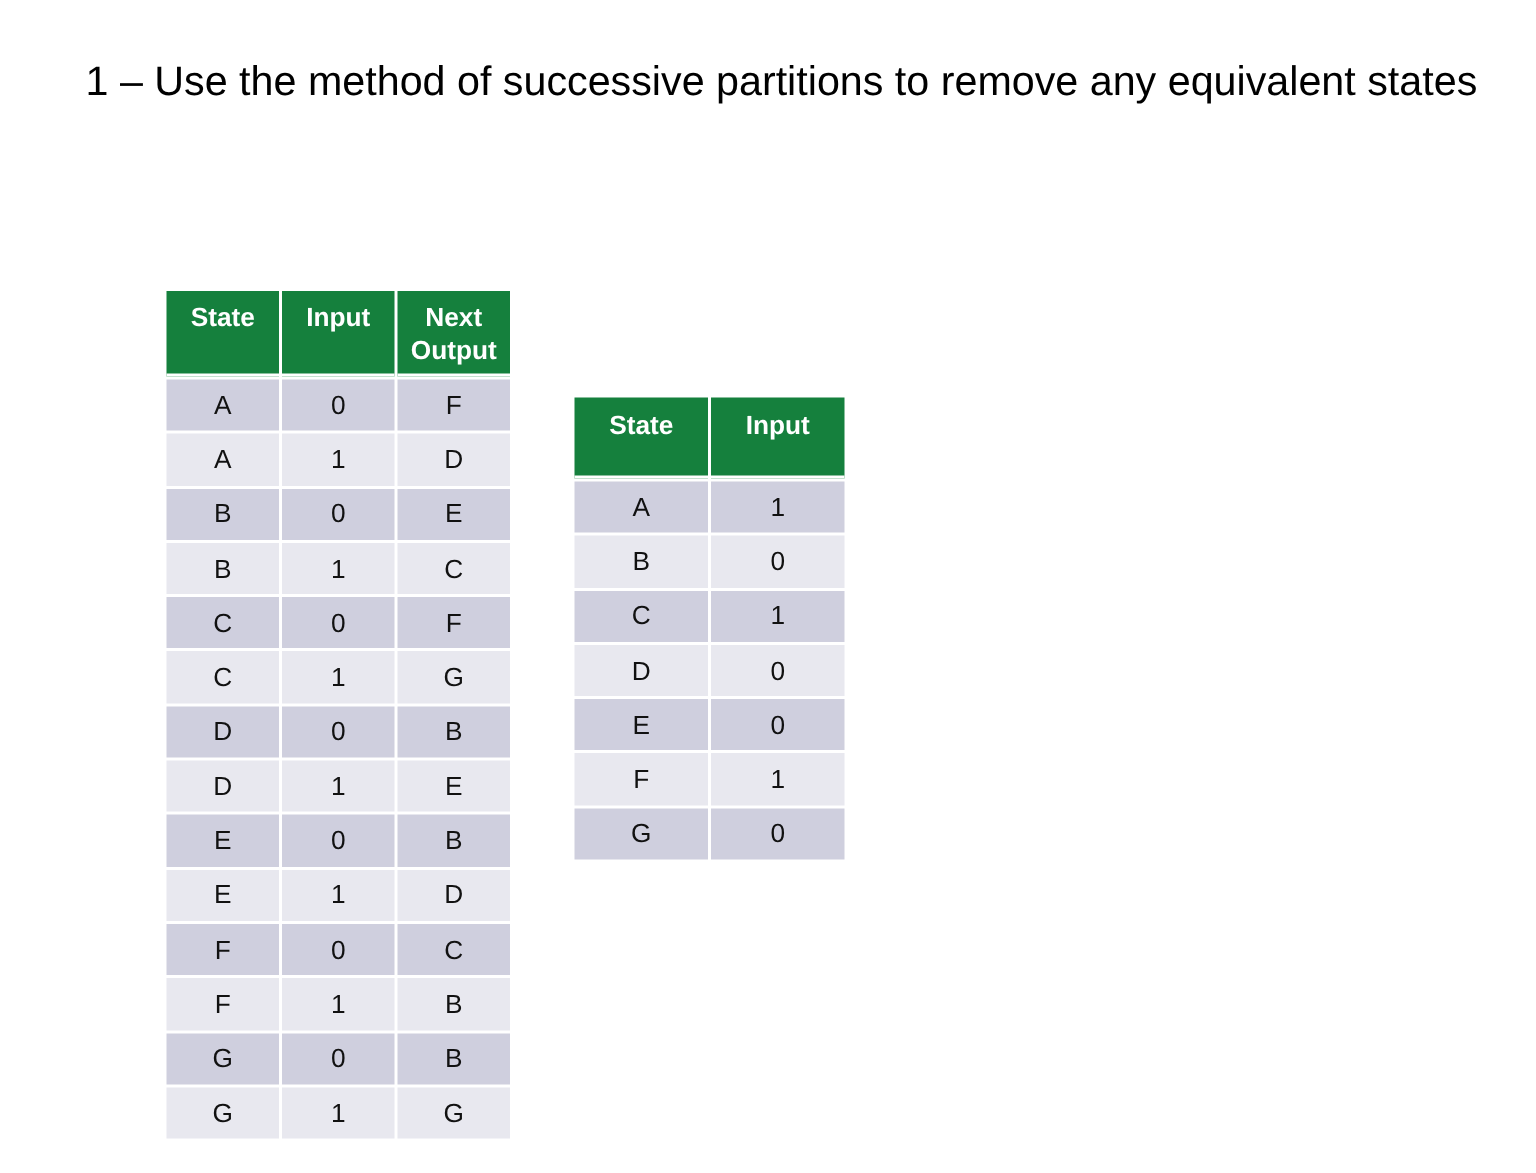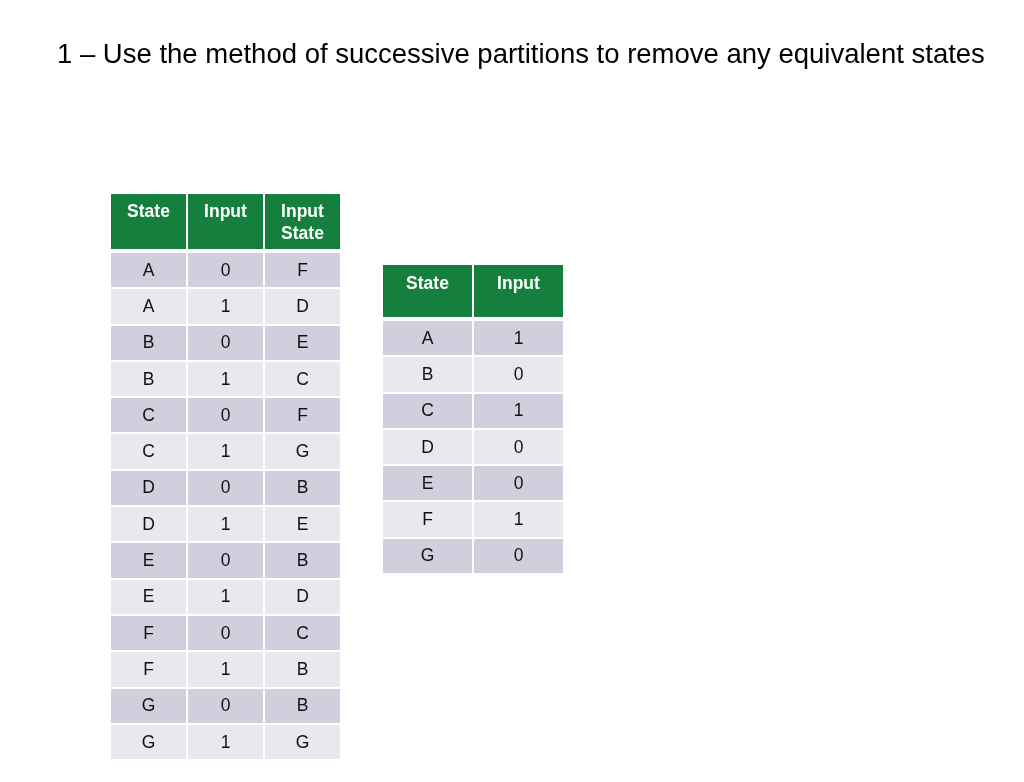--- a/index.html
+++ b/index.html
@@ -86,21 +86,21 @@
 <table class="grid" id="transition-table">
   <colgroup>
       <col class="c1">
       <col class="c2">
       <col class="c3">
     </colgroup>
   <thead>
     <tr>
       <th>State</th>
       <th>Input</th>
-      <th>Input State</th>
+      <th>Next Output</th>
     </tr>
   </thead>
   <tbody>
     <tr>
         <td>A</td>
         <td>0</td>
         <td>F</td>
       </tr>
     <tr>
         <td>A</td>

